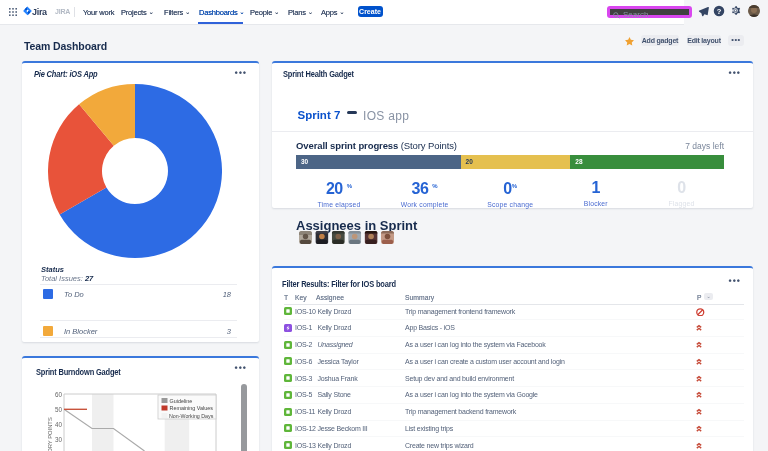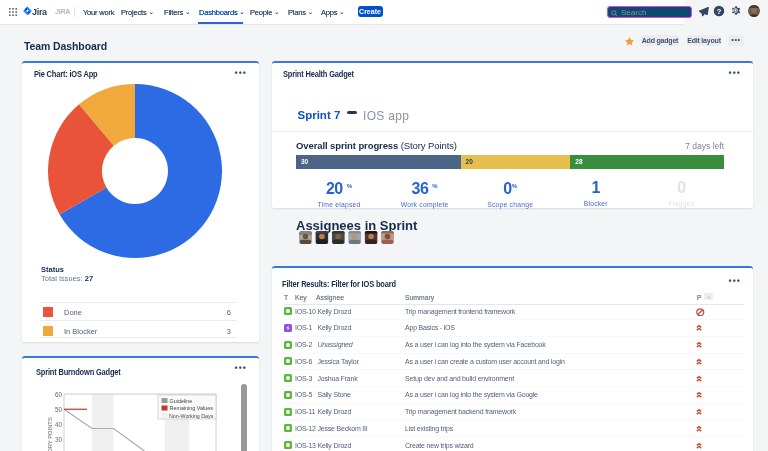--- a/index.html
+++ b/index.html
@@ -5,21 +5,21 @@
 * { margin:0; padding:0; box-sizing:border-box; }
 html,body { width:768px; height:451px; overflow:hidden; }
 body { font-family:"Liberation Sans", sans-serif; background:#F4F5F7; position:relative; }
 .abs { position:absolute; }
 
 
 #nav { position:absolute; left:0; top:0; width:684px; height:25px; background:#fff; border-bottom:1px solid #E6E8EC; z-index:5; }
 .navtxt { position:absolute; font-size:7.5px; font-weight:normal; color:#42526E; top:7.5px; white-space:nowrap; letter-spacing:-0.2px; text-shadow:0 0 0.4px #42526E; }
 .chev { font-size:6.5px; color:#42526E; display:inline-block; transform:translateY(-1px); }
 #create { position:absolute; left:357.5px; top:5.5px; width:25px; height:11px; background:#0052CC; border-radius:3px; color:#fff; font-size:7px; font-weight:bold; text-align:center; line-height:11px; }
-#searchbox { position:absolute; left:607px; top:6px; width:85px; height:12px; border:1px solid #d946ef; border-radius:3px; background:#0c4a6e; }
+#searchbox { position:absolute; left:607px; top:6px; width:85px; height:12px; border:3px solid #d946ef; border-radius:3px; background:#404040; }
 #searchbox span { position:absolute; left:13px; top:1px; font-size:8px; color:#8993A4; }
 
 
 .card { position:absolute; background:#fff; border-top:2px solid #3B78DC; border-radius:3px 3px 2px 2px; box-shadow:0 1px 2px rgba(9,30,66,.12); }
 .cardtitle { position:absolute; font-size:8.5px; font-weight:bold; color:#172B4D; white-space:nowrap; letter-spacing:-0.2px; transform:scaleX(0.88); transform-origin:left top; }
 .dots { position:absolute; color:#42526E; font-size:9px; font-weight:bold; letter-spacing:1px; }
 
 
 .hbtn { position:absolute; background:#EBECF0; border-radius:3px; color:#42526E; font-size:7.5px; font-weight:bold; text-align:center; white-space:nowrap; letter-spacing:-0.2px; }
 
@@ -112,34 +112,34 @@
 </div>
 
 <span class="abs" style="left:24px;top:39.5px;font-size:10.5px;font-weight:bold;color:#172B4D;letter-spacing:-0.1px;">Team Dashboard</span>
 <svg class="abs" style="left:625px;top:37px" width="9" height="9" viewBox="0 0 10 10">
     <path fill="#F0A132" d="M5 0l1.5 3.1L10 3.6 7.5 6l.6 3.4L5 7.8 1.9 9.4 2.5 6 0 3.6l3.5-.5z"></path>
   </svg>
 <div class="hbtn" style="left:641px;top:35px;width:38px;height:11px;line-height:11px;font-size:7px;">Add gadget</div>
 <div class="hbtn" style="left:687px;top:35px;width:34px;height:11px;line-height:11px;font-size:7px;">Edit layout</div>
 <div class="hbtn" style="left:728px;top:35px;width:16px;height:11px;line-height:9px;letter-spacing:.5px;">•••</div>
 
-<div class="card" style="left:22px;top:61px;width:237px;height:281px;">
+<div class="card" style="left:22px;top:61px;width:237px;height:281px;font-style:italic;">
   <span class="cardtitle" style="left:12px;top:5.5px">Pie Chart: iOS App</span>
   <span class="dots" style="right:12px;top:5px">•••</span>
   <svg class="abs" style="left:26px;top:20px" width="174" height="176" viewBox="-87 -88 174 176">
     <path fill="#2D6BE4" d="M0,-87 A87,87 0 1 1 -75.34,43.50 L-28.58,16.50 A33,33 0 1 0 0,-33 Z"></path>
     <path fill="#E8533A" d="M-75.34,43.50 A87,87 0 0 1 -55.92,-66.64 L-21.21,-25.28 A33,33 0 0 0 -28.58,16.50 Z"></path>
     <path fill="#F2A93B" d="M-55.92,-66.64 A87,87 0 0 1 0,-87 L0,-33 A33,33 0 0 0 -21.21,-25.28 Z"></path>
   </svg>
   <span class="abs" style="left:19px;top:202px;font-size:7.5px;font-weight:bold;color:#172B4D">Status</span>
   <span class="abs" style="left:19px;top:211px;font-size:7.5px;color:#6B778C">Total Issues: <b style="color:#172B4D">27</b></span>
-  <div class="legrow" style="top:238.8px;">
-    <span class="sq" style="background:#E8533A"></span>
-      <span class="lbl">Done</span>
-      <span class="cnt">6</span>
+  <div class="legrow" style="top:220.5px;">
+    <span class="sq" style="background:#2D6BE4"></span>
+      <span class="lbl">To Do</span>
+      <span class="cnt">18</span>
   </div>
   <div class="legrow" style="top:257.1px;border-bottom:1px solid #EBECF0">
     <span class="sq" style="background:#F2A93B"></span>
       <span class="lbl">In Blocker</span>
       <span class="cnt">3</span>
   </div>
 </div>
 
 <div class="card" style="left:22px;top:356px;width:237px;height:110px;">
   <span class="cardtitle" style="left:13.5px;top:9px">Sprint Burndown Gadget</span>

